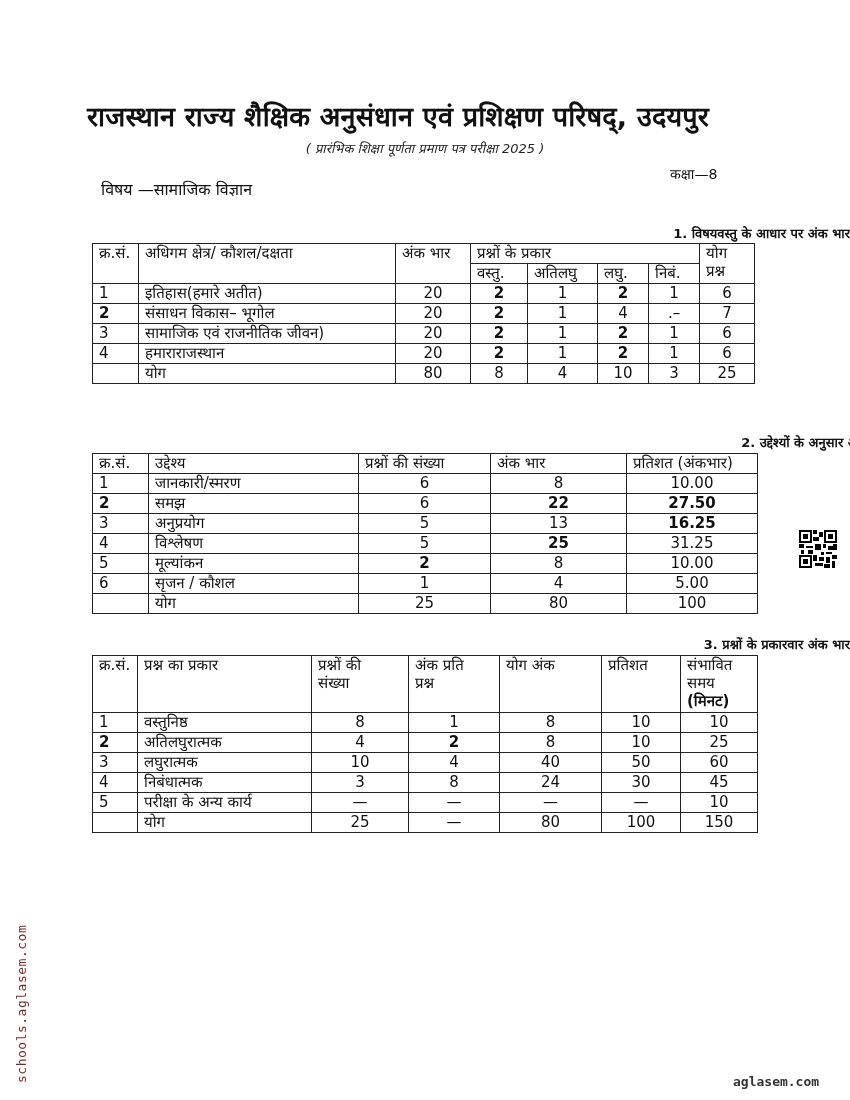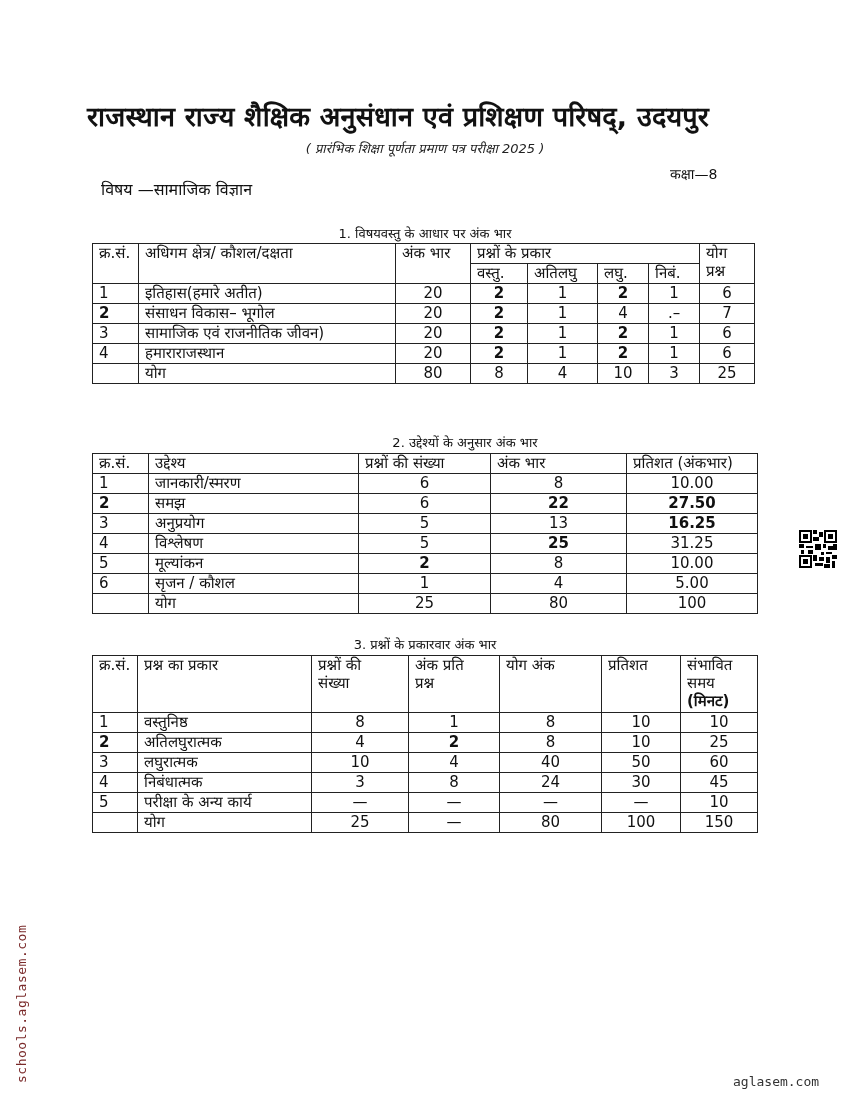--- a/index.html
+++ b/index.html
@@ -4,34 +4,34 @@
 <style>
   html, body { margin: 0; padding: 0; background: #ffffff; }
   body { width: 850px; height: 1100px; position: relative; overflow: hidden;
          font-family: "DejaVu Sans", "Liberation Sans", sans-serif; color: #111; }
   .title { position: absolute; left: 0; width: 796px; top: 97px; text-align: center;
            font-size: 27px; font-weight: bold; letter-spacing: 0.2px; }
   .subtitle { position: absolute; left: 0; width: 850px; top: 139px; text-align: center;
               font-size: 13px; color: #222; font-style: italic; }
   .subject { position: absolute; left: 101px; top: 178px; font-size: 16px; }
   .class { position: absolute; left: 670px; top: 164px; font-size: 14px; }
-  .sec-title { position: absolute; left: 0; width: 850px; text-align: center; font-size: 13px; }
+  .sec-title { position: absolute; left: 0; width: 850px; text-align: right; font-size: 13px; font-weight: bold; }
   table { position: absolute; border-collapse: collapse; font-size: 15px; table-layout: fixed; }
   td, th { border: 1px solid #222; padding: 0 6px; height: 19px; font-weight: normal;
            vertical-align: top; line-height: 18px; white-space: nowrap; overflow: hidden; }
   th { text-align: left; }
   td.c { text-align: center; }
   td.l { text-align: left; }
   .bold { font-weight: bold; }
   .qr { position: absolute; left: 799px; top: 530px; width: 38px; height: 38px; }
   .wm-side { position: absolute; left: 14px; top: 1083px; transform: rotate(-90deg);
              transform-origin: left top; font-family: "DejaVu Sans Mono", monospace;
              font-size: 13px; color: #7a2a2a; letter-spacing: 0.5px; }
   .wm-bottom { position: absolute; left: 733px; top: 1074px; font-family: "DejaVu Sans Mono", monospace;
-               font-size: 13px; color: #333; }
+               font-size: 13px; color: #333; font-weight: bold; }
 </style>
 </head>
 <body>
 
 <div class="title">राजस्थान राज्य शैक्षिक अनुसंधान एवं प्रशिक्षण परिषद्, उदयपुर</div>
 <div class="subtitle">( प्रारंभिक शिक्षा पूर्णता प्रमाण पत्र परीक्षा 2025 )</div>
 <div class="subject">विषय —सामाजिक विज्ञान</div>
 <div class="class">कक्षा—8</div>
 
 <div class="sec-title" style="top:224px;">1.   विषयवस्तु के आधार पर अंक भार</div>

